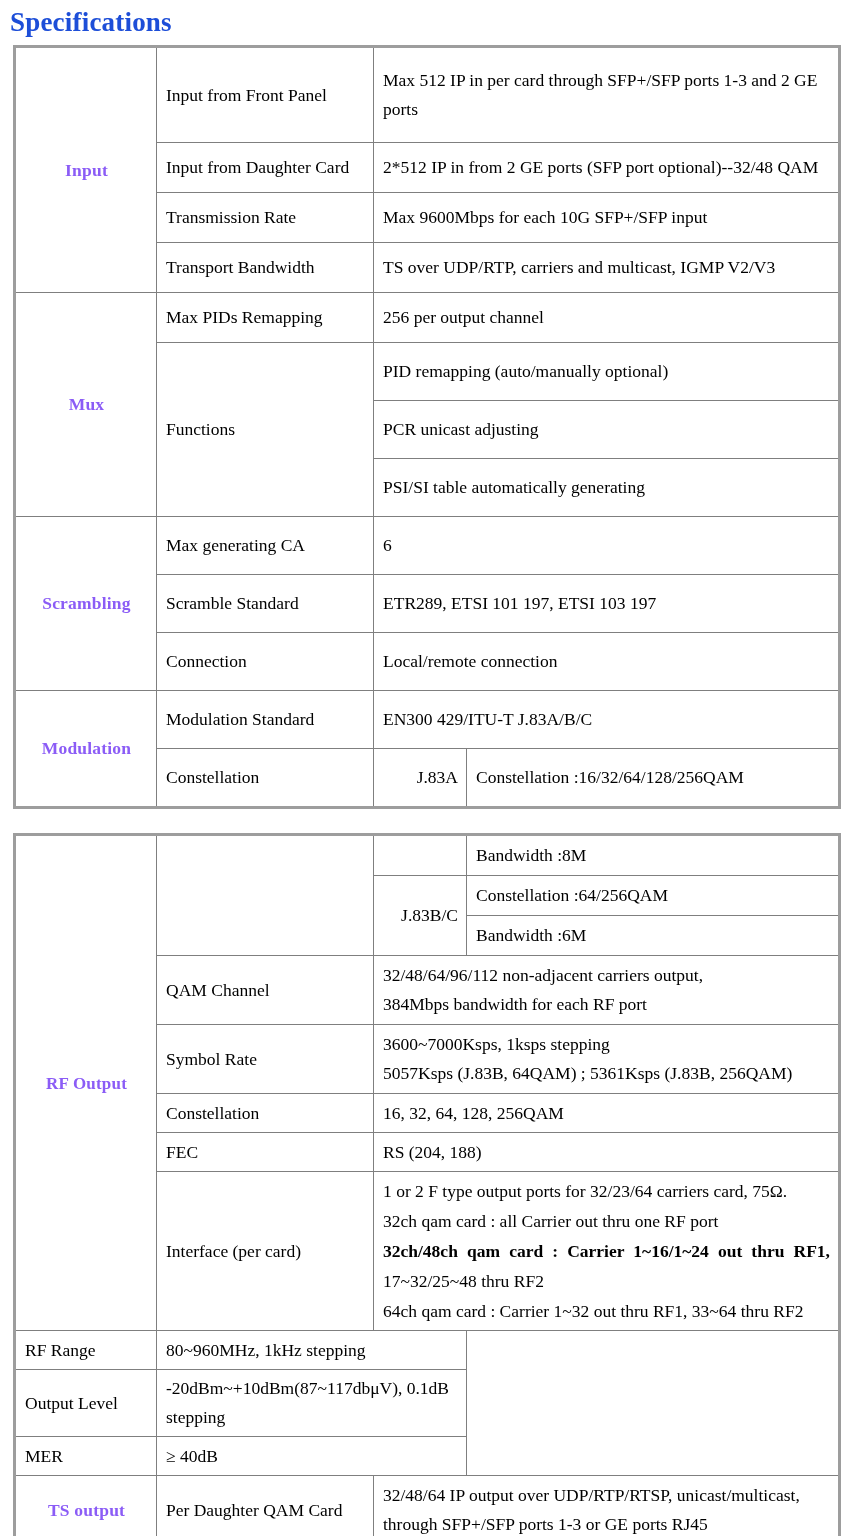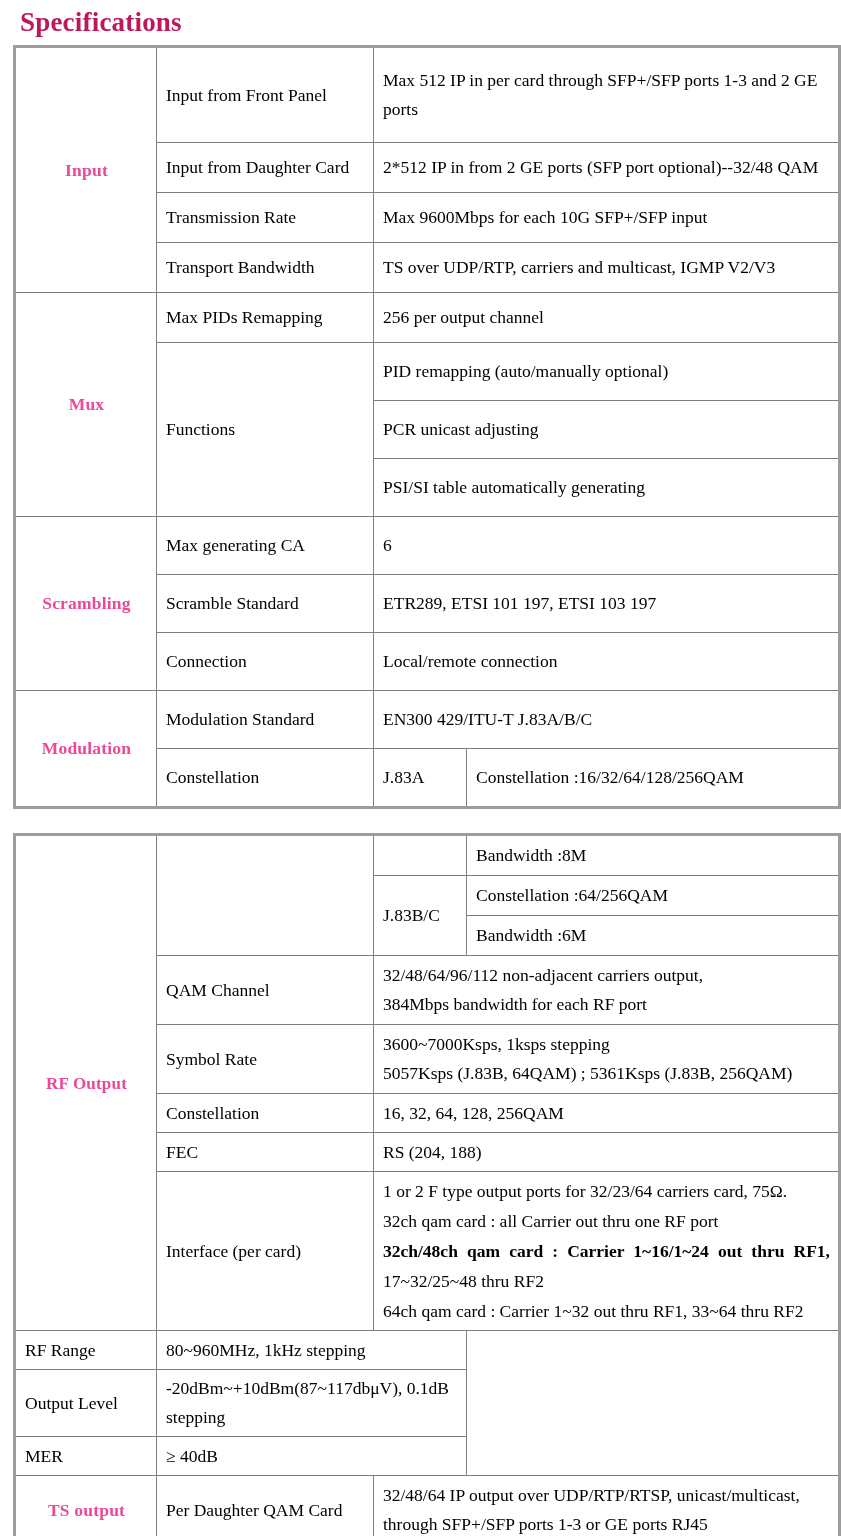--- a/index.html
+++ b/index.html
@@ -20,58 +20,58 @@
     height: 1536px;
     box-sizing: border-box;
   }
 
   
   .page-title {
     font-family: "Liberation Serif", "DejaVu Serif", serif;
     font-weight: bold;
     font-size: 27px;
     line-height: 34px;
-    color: #be185d;
-    padding: 5px 0 6px 20px;
+    color: #1d4ed8;
+    padding: 5px 0 6px 10px;
     letter-spacing: 0.2px;
   }
 
   
   .spec-table {
     border-collapse: collapse;
     table-layout: fixed;
     width: 825px;
     margin: 0 0 0 13px;
     border: 3px solid #9d9d9d;
   }
   .spec-table td {
     border: 1px solid #7f7f7f;
     vertical-align: middle;
     font-size: 17.5px;
     line-height: 29px;
     padding: 4px 8px 4px 9px;
     background: #ffffff;
   }
   .grp {
-    color: #ec4899;
+    color: #8b5cf6;
     font-weight: bold;
     font-size: 17px;
     text-align: center;
     letter-spacing: 0.2px;
   }
   .lbl {
     font-size: 17.5px;
     padding-left: 11px;
   }
   .val {
     font-size: 17.5px;
     padding-left: 11px;
   }
   .mid {
-    text-align: left;
+    text-align: right;
   }
   .two-line {
     line-height: 30px;
   }
   .gap {
     height: 24px;
   }
   .j-line { display: block; }
   .j-line.spread {
     text-align: justify;

